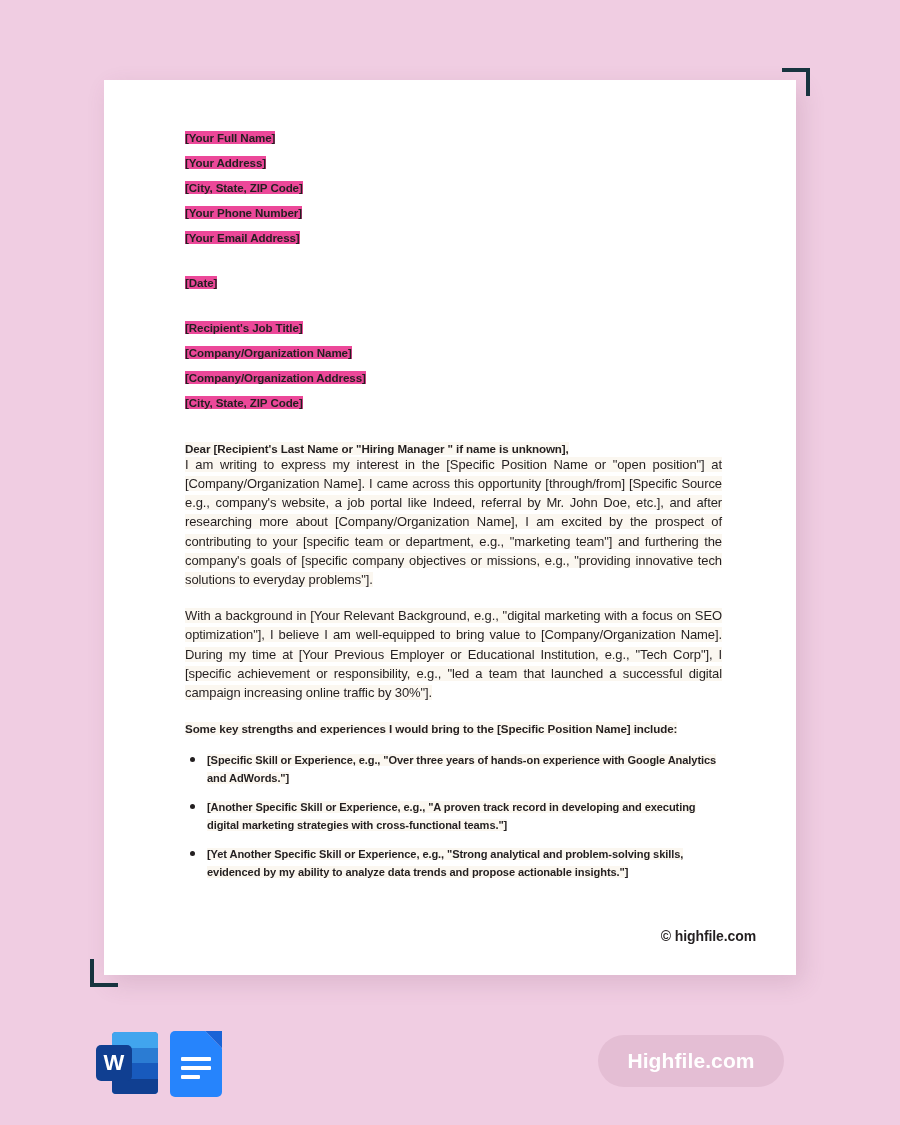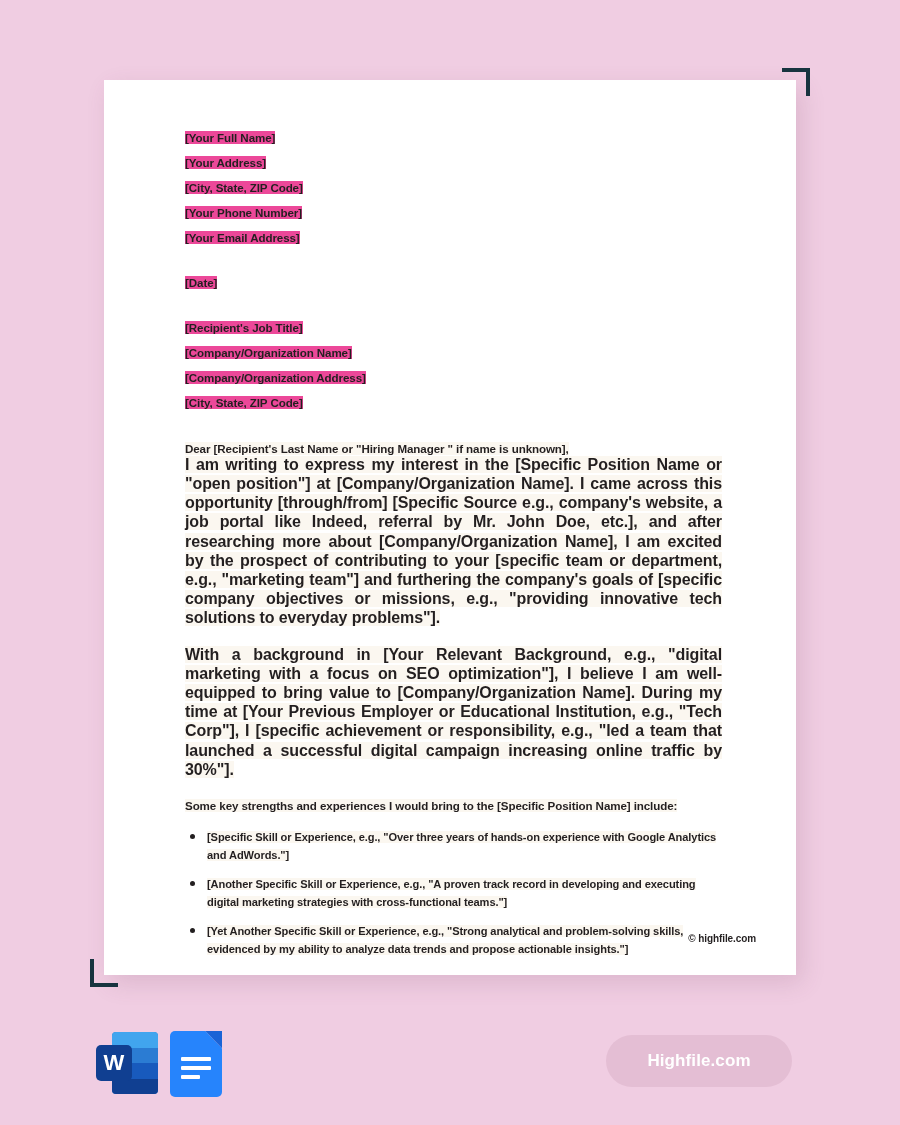--- a/index.html
+++ b/index.html
@@ -84,22 +84,22 @@
 
   .salutation {
     font-size: 11.6px;
     font-weight: bold;
     color: #231f20;
     letter-spacing: -0.1px;
   }
   .salutation .hl { background: #fbf7f0; }
 
   .para {
-    font-size: 16px;
-    font-weight: bold;
+    font-size: 13px;
+    font-weight: normal;
     color: #231f20;
     line-height: 19.2px;
     text-align: justify;
     margin: 0 0 17px 0;
     letter-spacing: -0.1px;
   }
   .para .hl { background: #fbf7f0; }
 
   .lead-in {
     font-size: 11.6px;
@@ -135,21 +135,21 @@
     height: 5px;
     border-radius: 50%;
     background: #231f20;
   }
   .bullet .hl { background: #fbf7f0; }
 
   .doc-footer {
     position: absolute;
     right: 40px;
     bottom: 31px;
-    font-size: 10px;
+    font-size: 14px;
     font-weight: bold;
     color: #231f20;
     letter-spacing: -0.1px;
     padding-left: 12px;
   }
 
   
   .bottom-bar {
     position: absolute;
     left: 0;
@@ -240,28 +240,28 @@
     display: block;
     height: 4px;
     background: #ffffff;
     border-radius: 1px;
     margin-bottom: 5px;
   }
   .gd-lines span:last-child { width: 64%; margin-bottom: 0; }
 
   .brand-pill {
     position: absolute;
-    right: 108px;
+    right: 116px;
     top: 30px;
     width: 186px;
     height: 52px;
     border-radius: 26px;
     background: #e4bed4;
     color: #ffffff;
-    font-size: 17px;
+    font-size: 21px;
     font-weight: bold;
     line-height: 52px;
     text-align: center;
     letter-spacing: 0.1px;
   }
 </style>
 </head>
 <body>
 
 <div class="page-wrap">

